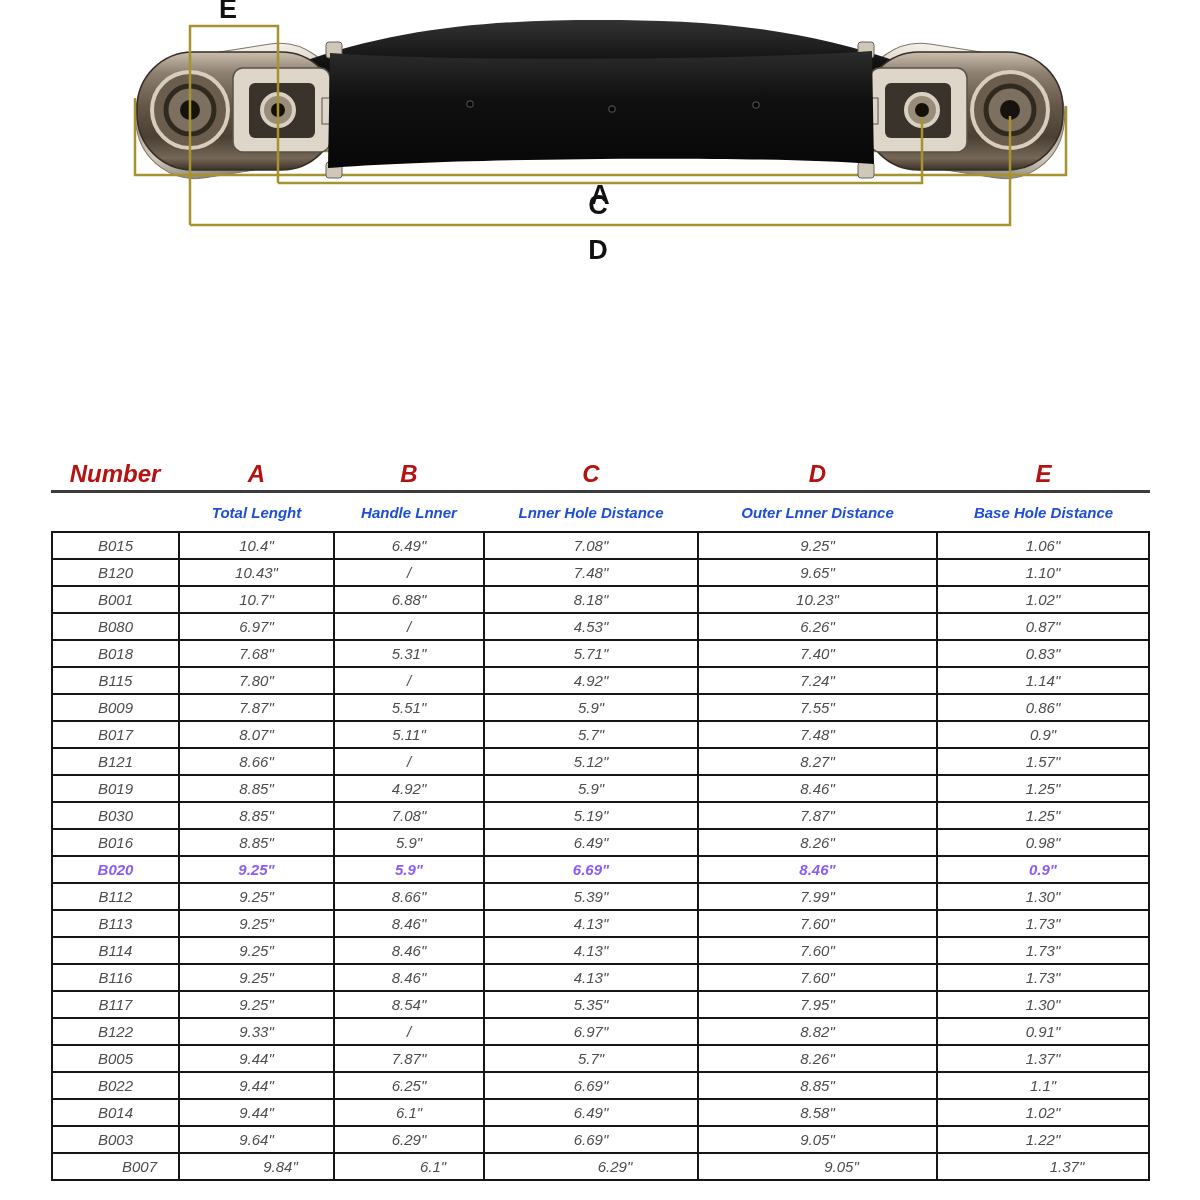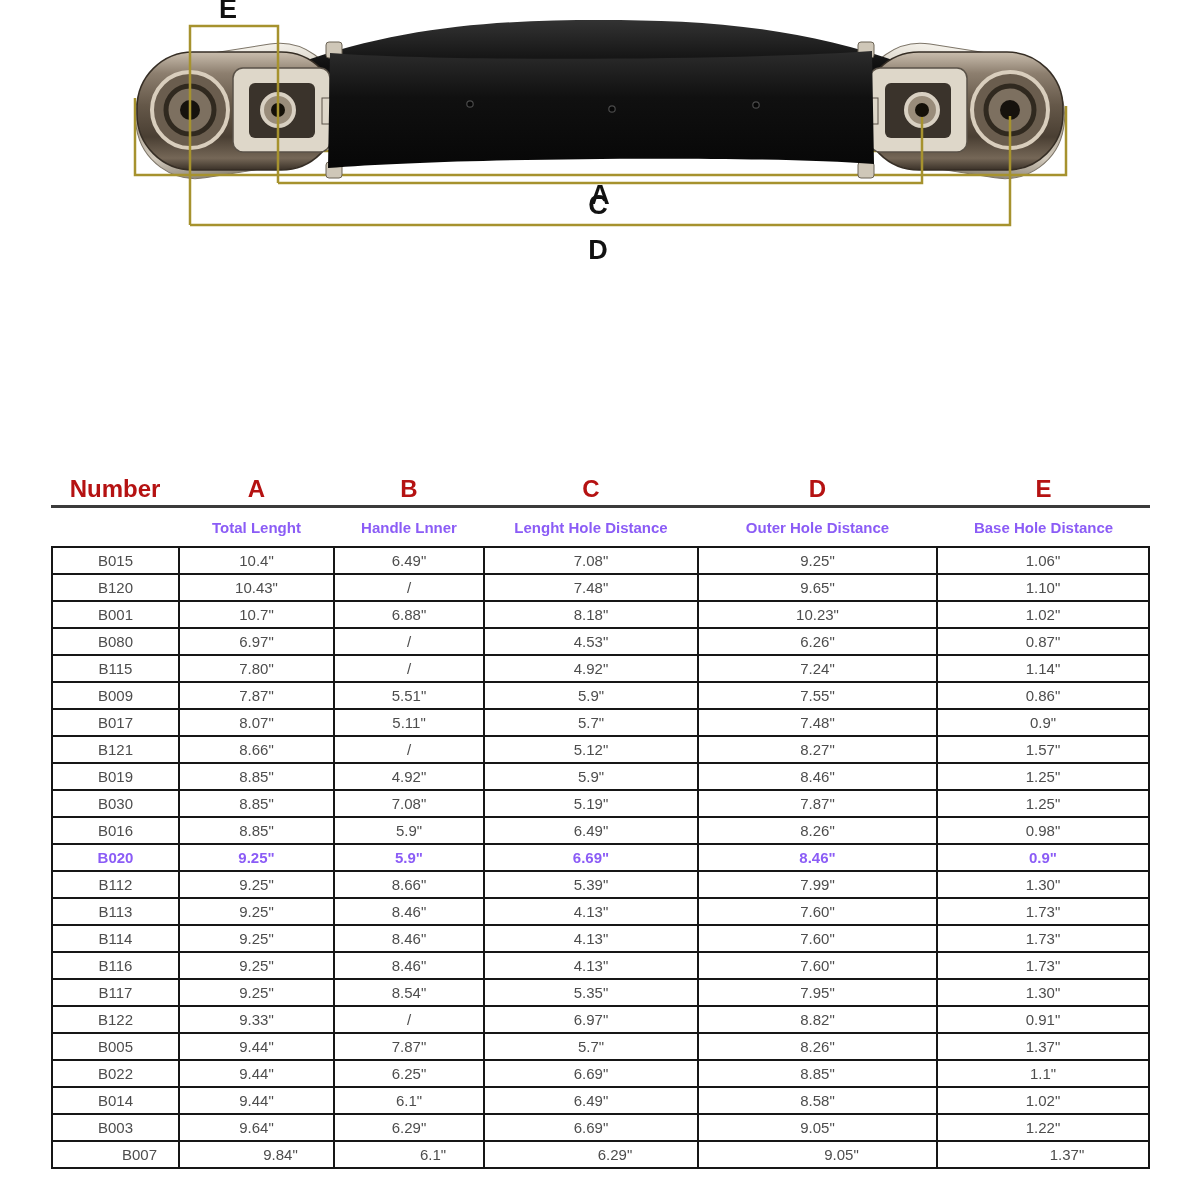--- a/index.html
+++ b/index.html
@@ -5,27 +5,27 @@
   html,body{margin:0;padding:0;}
   body{
     width:1200px;height:1200px;position:relative;background:#ffffff;
     font-family:"Liberation Sans",sans-serif;overflow:hidden;
   }
   .dia{position:absolute;left:0;}
   #dia1{top:0;}
   #dia2{top:204;}
   .dim-label{font-family:"Liberation Sans",sans-serif;font-weight:bold;font-size:27px;fill:#111;}
   
-  .spec{position:absolute;top:473px;left:51px;width:1099px;}
+  .spec{position:absolute;top:458px;left:51px;width:1099px;font-style:italic;}
   .grid{display:grid;grid-template-columns:128px 155px 150px 214px 239px 213px;}
   .letters{height:32px;align-items:center;}
   .letters>div{text-align:center;font-weight:bold;font-size:24px;color:#b51212;}
   .rule{border-top:3px solid #3b3b3b;height:0;}
   .subs{height:38px;align-items:center;}
-  .subs>div{text-align:center;font-weight:bold;font-size:15px;color:#8b5cf6;}
+  .subs>div{text-align:center;font-weight:bold;font-size:15px;color:#1d4ed8;}
   .dtable{border:2px solid #161616;}
   .trow{display:grid;grid-template-columns:127px 155px 150px 214px 239px auto;border-radius:10px;}
   .tcell{
     height:25px;line-height:25px;text-align:center;font-size:15px;color:#4d4d4d;
     border-right:2px solid #161616;border-bottom:2px solid #161616;
     overflow:hidden;white-space:nowrap;
   }
   .tcell:last-child{border-right:none;}
   .trow:last-child .tcell{border-bottom:none;margin-left:48px;}
   .trow.bold .tcell{color:#8b5cf6;font-weight:700;}
@@ -130,22 +130,22 @@
     <div>B</div>
     <div>C</div>
     <div>D</div>
     <div>E</div>
   </div>
   <div class="rule"></div>
   <div class="grid subs">
     <div></div>
     <div>Total Lenght</div>
     <div>Handle Lnner</div>
-    <div>Lenght Hole Distance</div>
-    <div>Outer Hole Distance</div>
+    <div>Lnner Hole Distance</div>
+    <div>Outer Lnner Distance</div>
     <div>Base Hole Distance</div>
   </div>
   <div class="dtable" id="dtable">
       <div class="trow">
     <div class="tcell">B015</div>
     <div class="tcell">10.4"</div>
     <div class="tcell">6.49"</div>
     <div class="tcell">7.08"</div>
     <div class="tcell">9.25"</div>
     <div class="tcell">1.06"</div>
@@ -168,20 +168,28 @@
   </div>
       <div class="trow">
     <div class="tcell">B080</div>
     <div class="tcell">6.97"</div>
     <div class="tcell">/</div>
     <div class="tcell">4.53"</div>
     <div class="tcell">6.26"</div>
     <div class="tcell">0.87"</div>
   </div>
       <div class="trow">
+    <div class="tcell">B018</div>
+    <div class="tcell">7.68"</div>
+    <div class="tcell">5.31"</div>
+    <div class="tcell">5.71"</div>
+    <div class="tcell">7.40"</div>
+    <div class="tcell">0.83"</div>
+  </div>
+      <div class="trow">
     <div class="tcell">B115</div>
     <div class="tcell">7.80"</div>
     <div class="tcell">/</div>
     <div class="tcell">4.92"</div>
     <div class="tcell">7.24"</div>
     <div class="tcell">1.14"</div>
   </div>
       <div class="trow">
     <div class="tcell">B009</div>
     <div class="tcell">7.87"</div>

